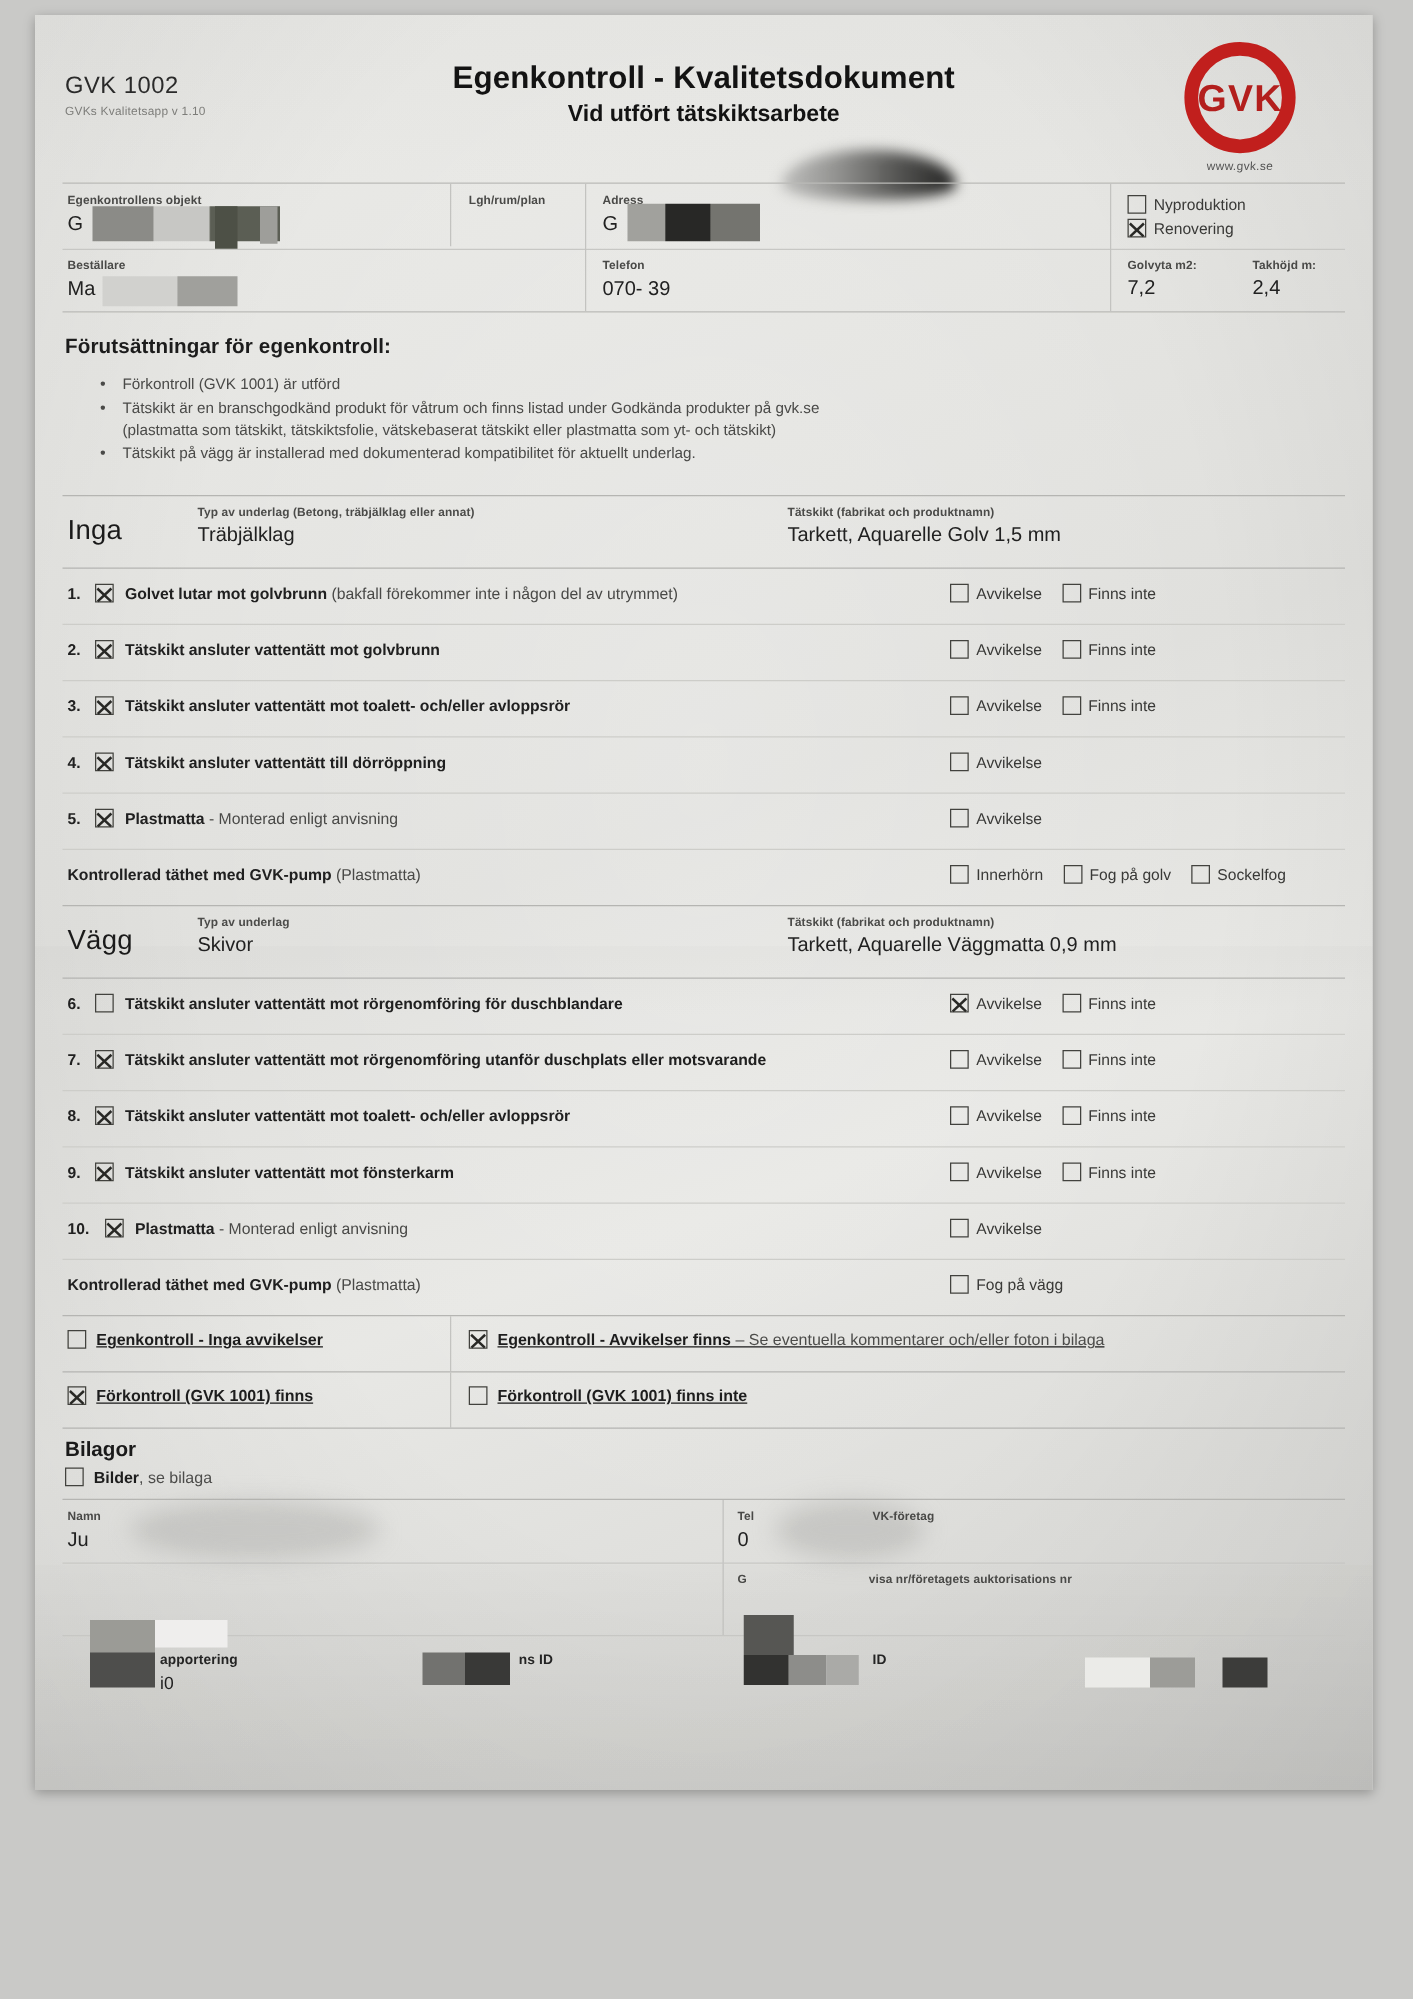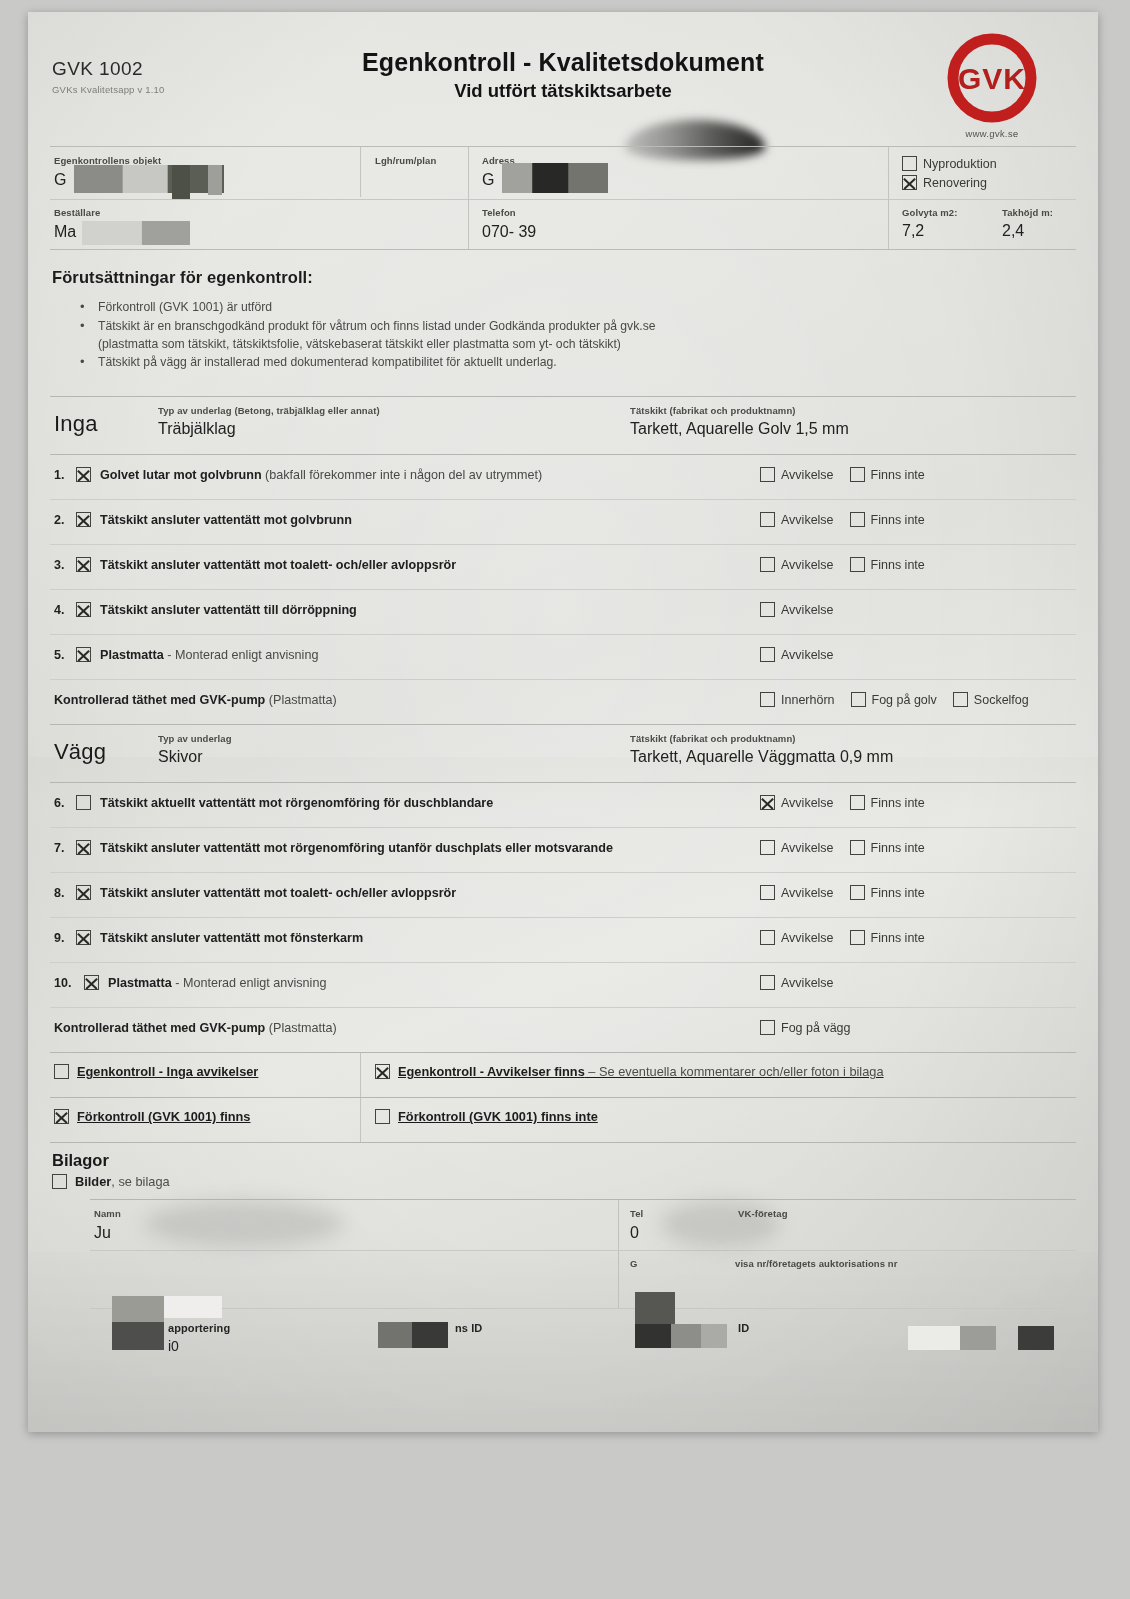--- a/index.html
+++ b/index.html
@@ -93,21 +93,21 @@
   .sumcell .t i { font-style:normal; font-weight:normal; color:#4d4d4b; }
 
   
   .bil { position:relative; border-top:1px solid #b4b4b1; padding:8px 0 10px 2px; }
   .bil h3 { margin:0 0 4px 0; font-size:16.5px; font-weight:bold; color:#1c1c1c; }
   .bilitem { display:flex; align-items:center; gap:8px; margin-top:1px; }
   .bilitem .t { font-size:12.8px; font-weight:bold; color:#1f1f1f; }
   .bilitem .t i { font-style:normal; font-weight:normal; color:#4d4d4b; }
 
   
-  .foot { position:relative; border-top:1px solid #b4b4b1; height:150px;margin-left:40px; }
+  .foot { position:relative; border-top:1px solid #b4b4b1; height:150px; }
   .foot .vline { position:absolute; top:0; bottom:0; width:1px; background:#c0c0bd; }
   .foot .hline { position:absolute; left:0; right:0; height:1px; background:#c6c6c3; }
 
   .smudge { position:absolute; pointer-events:none; background:rgba(170,170,168,.45); filter:blur(9px); border-radius:50%; }
 </style>
 </head>
 <body>
 
 <div class="page">
   <div class="vign"></div>
@@ -317,21 +317,21 @@
       <div class="sectcol" style="left:580px;">
         <div class="lbl">Tätskikt (fabrikat och produktnamn)</div>
         <div class="val">Tarkett, Aquarelle Väggmatta 0,9 mm</div>
       </div>
     </div>
 
     <div class="row first">
       <div class="rnum">6.</div>
       <span class="cb rcb" style="left:26px;"></span>
       <div class="rtxt" style="left:50px;">
-        <b>Tätskikt aktuellt vattentätt mot rörgenomföring för duschblandare</b><i></i>
+        <b>Tätskikt ansluter vattentätt mot rörgenomföring för duschblandare</b><i></i>
       </div>
       <div class="opts" style="left:710px;">
         <span class="grp">
           <span class="cb on"></span>
           <span class="cbl">Avvikelse</span>
         </span>
         <span class="grp">
           <span class="cb"></span>
           <span class="cbl">Finns inte</span>
         </span>

